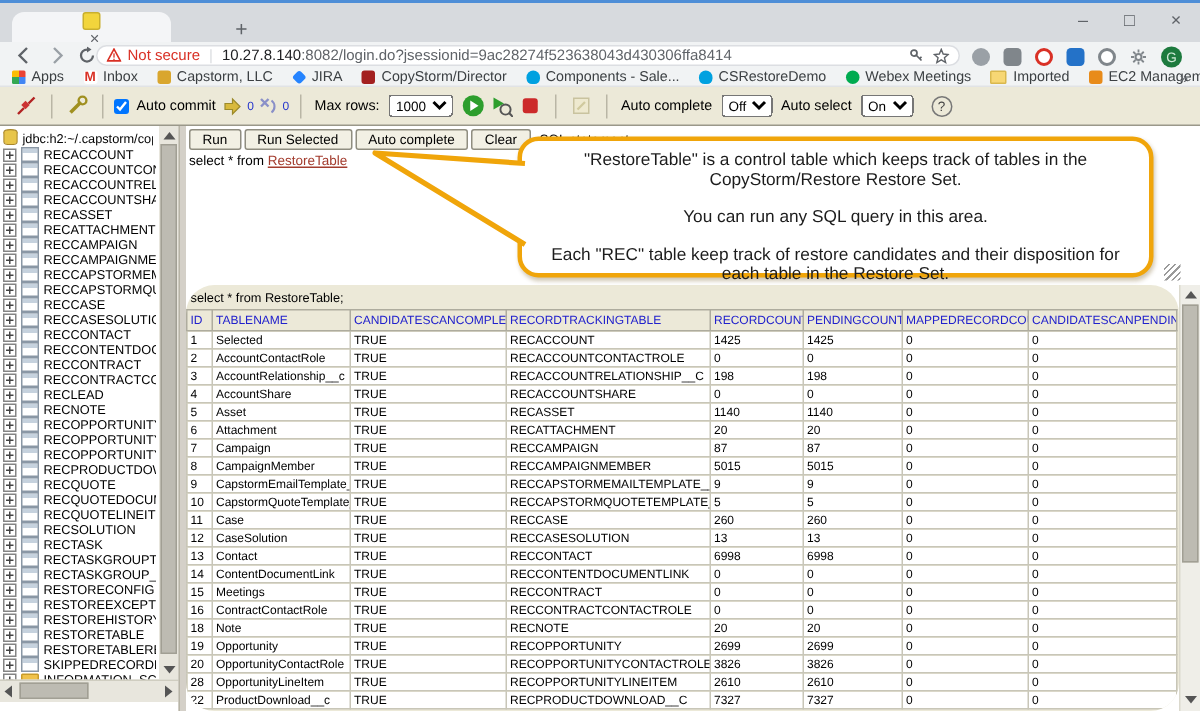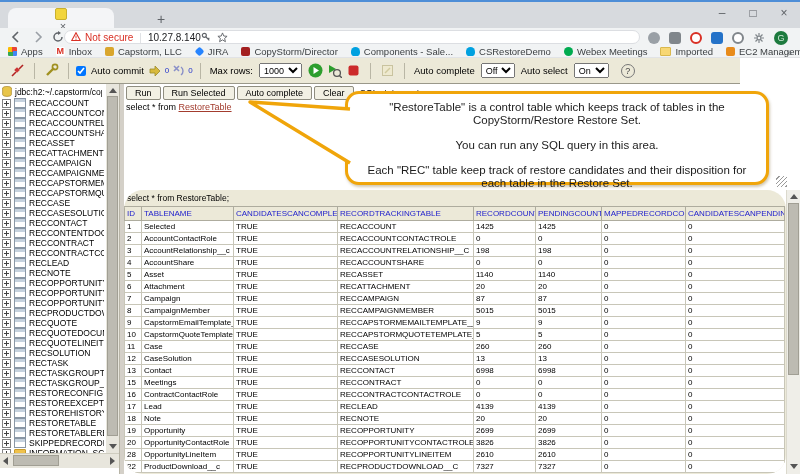--- a/index.html
+++ b/index.html
@@ -33,21 +33,21 @@
   .gmail-icon{background:#fff;color:#d93025;font-size:9px;font-weight:bold;line-height:9px;text-align:center;}
   .capstorm-icon{background:#d9a62e;}
   .jira-icon{background:#2684ff;transform:rotate(45deg);width:7px;height:7px;margin:1px;}
   .copystorm-icon{background:#a32020;}
   .salesforce-cloud-icon{background:#00a1e0;border-radius:50% 50% 40% 40%;}
   .webex-icon{background:#00ab50;border-radius:50%;}
   .folder-icon{background:#f7d774;border:1px solid #d9b84e;width:9px;height:7px;border-radius:1px;}
   .aws-icon{background:#e88b1a;}
   .bmoverflow{position:absolute;right:8px;top:47px;color:#5f6368;font-size:10px;}
   
-  .h2bar{position:absolute;left:0;top:58px;width:740px;height:26px;background:#ece9d8;border-bottom:1px solid #9a988a;box-sizing:border-box;display:flex;align-items:center;padding-left:8px;font-size:9.5px;color:#000;}
+  .h2bar{position:absolute;left:0;top:58px;width:800px;height:26px;background:#ece9d8;border-bottom:1px solid #9a988a;box-sizing:border-box;display:flex;align-items:center;padding-left:8px;font-size:9.5px;color:#000;}
   .tsep{width:1px;height:16px;background:#b9b6a5;margin:0 7px;flex:none;}
   .tico{width:15px;height:15px;flex:none;margin:0 2px;}
   .zero{color:#2233cc;font-size:8px;vertical-align:bottom;}
   .h2bar select{font-size:9px;height:15px;margin:0 4px;font-family:"Liberation Sans",sans-serif;}
   .h2bar label{margin:0 2px;}
   .helpq{width:12px;height:12px;border:1px solid #777;border-radius:50%;font-size:9px;line-height:12px;text-align:center;color:#444;margin-left:8px;}
   
   .sidebar{position:absolute;left:0;top:84px;width:119px;height:390px;background:#fff;overflow:hidden;}
   .conn{position:absolute;left:2px;top:2px;width:100px;height:11px;display:flex;align-items:center;font-size:8.5px;white-space:nowrap;overflow:hidden;}
   .conn svg{flex:none;margin-right:3px;}
@@ -118,20 +118,21 @@
     </svg>
   <div class="omnibox">
     <svg width="10" height="10" viewBox="0 0 14 14">
         <polygon points="7,1 13,12 1,12" fill="none" stroke="#d93025" stroke-width="1.5"></polygon>
         <rect x="6.4" y="5" width="1.2" height="4" fill="#d93025"></rect>
         <rect x="6.4" y="10" width="1.2" height="1.2" fill="#d93025"></rect>
       </svg>
     <span class="notsecure">Not secure</span>
     <span class="omnisep">|</span>
     <span class="urlhost">10.27.8.140</span>
+    <span class="urlrest">:8082/login.do?jsessionid=9ac28274f523638043d430306ffa8414</span>
     <svg width="10" height="10" viewBox="0 0 12 12">
         <circle cx="4" cy="4" r="2.4" fill="none" stroke="#5f6368" stroke-width="1.4"></circle>
         <path d="M6 6 L10 10 M8.5 8.5 L10 7" stroke="#5f6368" stroke-width="1.4" fill="none"></path>
       </svg>
     <svg width="11" height="11" viewBox="0 0 12 12" style="margin-left:6px">
         <path d="M6 1 L7.4 4.4 L11 4.7 L8.3 7 L9.2 10.6 L6 8.6 L2.8 10.6 L3.7 7 L1 4.7 L4.6 4.4 Z" fill="none" stroke="#5f6368" stroke-width="1"></path>
       </svg>
   </div>
   <div class="extrow">
     <span class="ext" style="background:#9aa0a6;border-radius:50%"></span>
@@ -623,46 +624,46 @@
             <td>13</td>
             <td>Contact</td>
             <td>TRUE</td>
             <td>RECCONTACT</td>
             <td>6998</td>
             <td>6998</td>
             <td>0</td>
             <td>0</td>
           </tr>
           <tr>
+            <td>14</td>
+            <td>ContentDocumentLink</td>
+            <td>TRUE</td>
+            <td>RECCONTENTDOCUMENTLINK</td>
+            <td>0</td>
+            <td>0</td>
+            <td>0</td>
+            <td>0</td>
+          </tr>
+          <tr>
             <td>15</td>
             <td>Meetings</td>
             <td>TRUE</td>
             <td>RECCONTRACT</td>
             <td>0</td>
             <td>0</td>
             <td>0</td>
             <td>0</td>
           </tr>
           <tr>
             <td>16</td>
             <td>ContractContactRole</td>
             <td>TRUE</td>
             <td>RECCONTRACTCONTACTROLE</td>
             <td>0</td>
             <td>0</td>
-            <td>0</td>
-            <td>0</td>
-          </tr>
-          <tr>
-            <td>17</td>
-            <td>Lead</td>
-            <td>TRUE</td>
-            <td>RECLEAD</td>
-            <td>4139</td>
-            <td>4139</td>
             <td>0</td>
             <td>0</td>
           </tr>
           <tr>
             <td>18</td>
             <td>Note</td>
             <td>TRUE</td>
             <td>RECNOTE</td>
             <td>20</td>
             <td>20</td>

